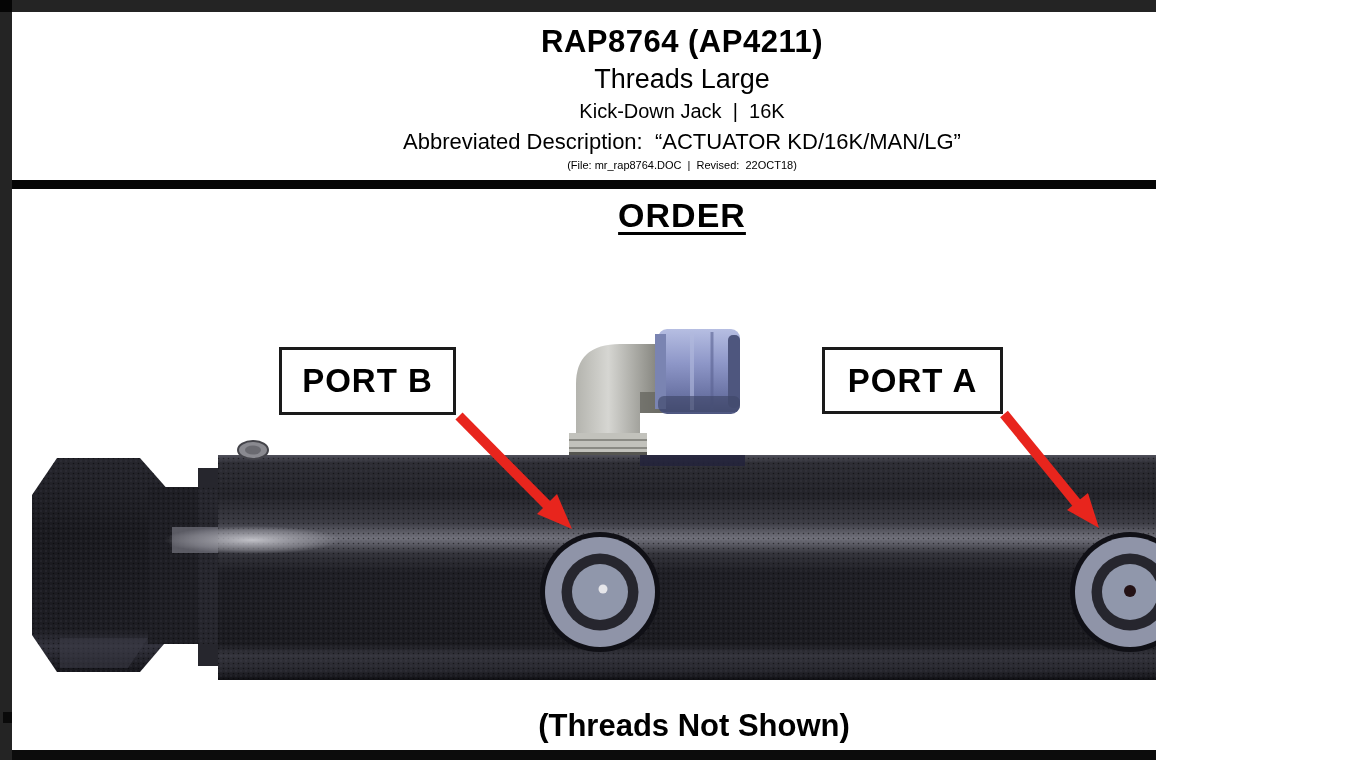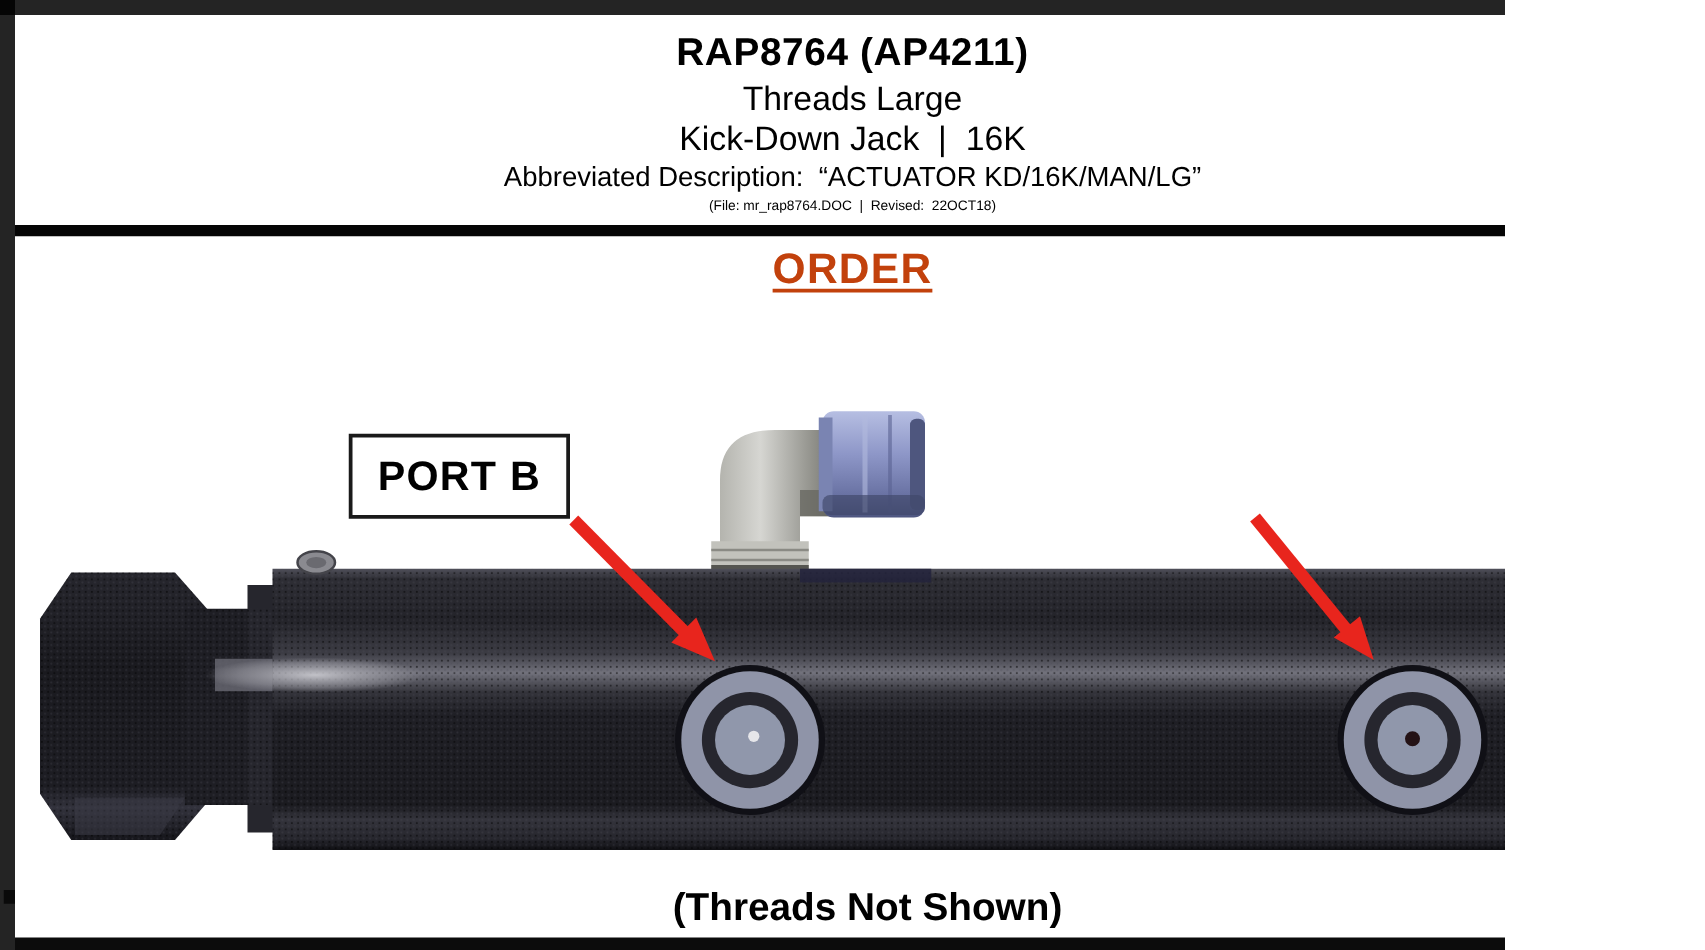--- a/index.html
+++ b/index.html
@@ -1,42 +1,42 @@
 <!DOCTYPE html>
 <html><head>
 <meta charset="utf-8">
 <style>
   html,body{margin:0;padding:0;background:#fff;}
   .page{
     position:relative;width:1156px;height:760px;background:#fff;overflow:hidden;
-    font-family:"Liberation Sans", sans-serif;color:#000;padding-left:48px;
+    font-family:"Liberation Sans", sans-serif;color:#000;
   }
   
   .frame-top,.frame-bottom,.frame-left,.frame-right{position:absolute;background:#242424;}
   .frame-top{left:0;top:0;width:1364px;height:12px;}
   .frame-bottom{left:0;top:750px;width:1364px;height:10px;background:#0c0c0c;}
   .frame-left{left:0;top:0;width:12px;height:760px;}
   .frame-right{left:1352px;top:0;width:12px;height:760px;}
   .corner{position:absolute;left:0;top:0;width:12px;height:12px;background:#050505;}
   .border-mark{position:absolute;width:9px;height:11px;background:#0a0a0a;}
   .border-mark.left{left:3px;top:712px;}
   .border-mark.right{left:1352px;top:712px;}
   
   .header{position:absolute;left:12px;top:12px;width:1340px;text-align:center;background:#fff;}
   .header *{white-space:pre;}
   .hd-title{font-size:31px;font-weight:bold;line-height:36px;margin-top:12px;letter-spacing:.5px;}
   .hd-line2{font-size:27px;line-height:33px;margin-top:3px;}
-  .hd-line3{font-size:27px;line-height:31px;}
+  .hd-line3{font-size:20px;line-height:31px;}
   .hd-line4{font-size:22px;line-height:29px;}
   .hd-line5{font-size:11px;line-height:19px;}
   .divider{position:absolute;left:12px;top:180px;width:1340px;height:9px;background:#050505;}
   
   .order-wrap{position:absolute;left:0;top:196px;width:1364px;text-align:center;}
   .order-link{
-    font-size:34px;font-weight:bold;color:#c2410c;text-decoration:underline;
+    font-size:34px;font-weight:bold;color:#000000;text-decoration:underline;
     text-decoration-thickness:3px;text-underline-offset:5px;letter-spacing:1px;cursor:pointer;
   }
   .label-box{
     position:absolute;background:#fff;border:3px solid #1a1a1a;
     display:flex;align-items:center;justify-content:center;
     font-size:33px;font-weight:bold;letter-spacing:1px;white-space:pre;
   }
   .label-box.port-b{left:279px;top:347px;width:171px;height:62px;}
   .label-box.port-a{left:822px;top:347px;width:175px;height:61px;}
   .illustration{position:absolute;left:0;top:0;width:1364px;height:760px;}
@@ -186,20 +186,23 @@
     </g>
     <g>
       <line x1="1004" y1="414" x2="1079" y2="506" stroke="#e8251d" stroke-width="10"></line>
       <polygon points="1099,528 1088,493 1067,510" fill="#e8251d"></polygon>
     </g>
   </svg>
 
   <div class="label-box port-b">
     <span>PORT B</span>
   </div>
+  <div class="label-box port-a">
+    <span>PORT A</span>
+  </div>
 
   <div class="caption">(Threads Not Shown)</div>
 
   <div class="frame-top"></div>
   <div class="frame-bottom"></div>
   <div class="frame-left"></div>
   <div class="frame-right"></div>
   <div class="corner"></div>
   <div class="border-mark left"></div>
   <div class="border-mark right"></div>

